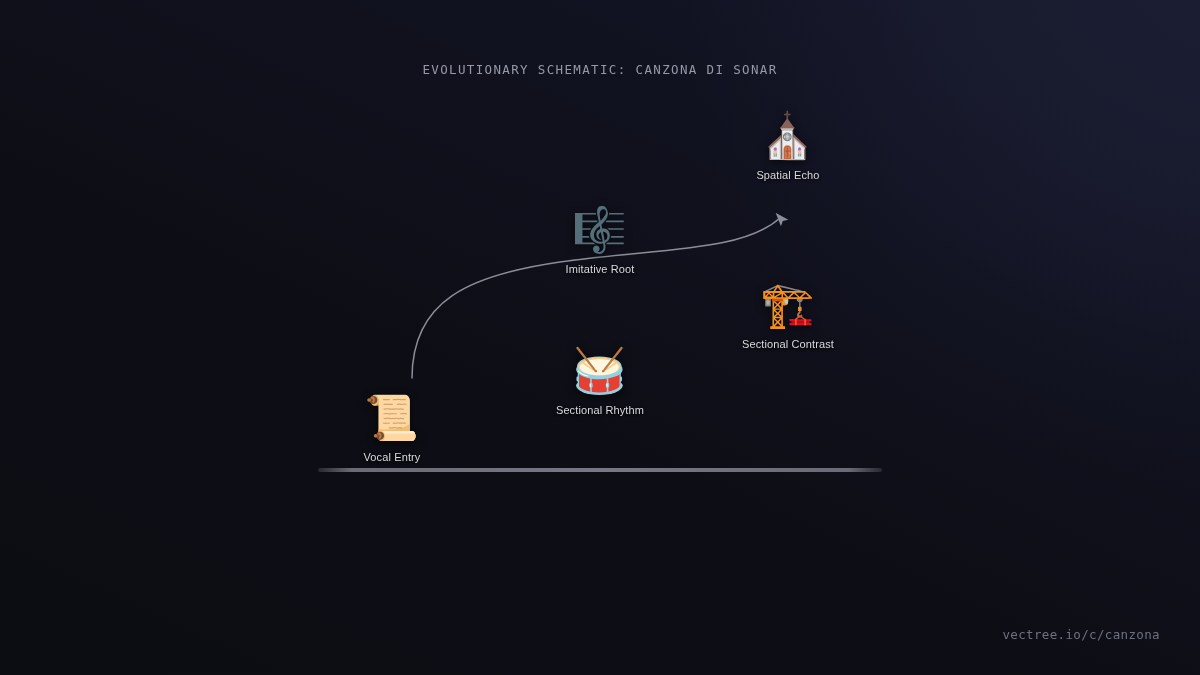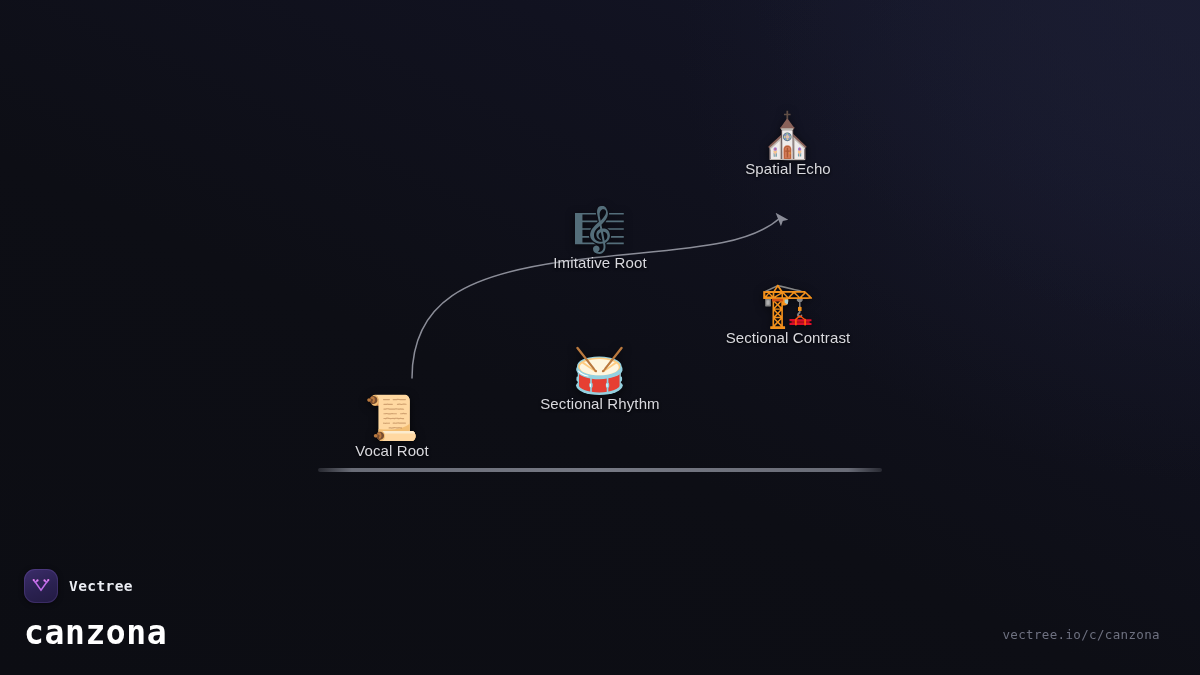--- a/index.html
+++ b/index.html
@@ -72,23 +72,23 @@
   .node-glyph {
     font-family: "DejaVu Sans", sans-serif;
     font-size: 44px;
     line-height: 52px;
     display: block;
     text-shadow: 0 2px 9px rgba(0,0,0,0.62);
   }
 
   .node-label {
     display: block;
-    margin-top: 0;
+    margin-top: 6px;
     font-family: "Liberation Sans", sans-serif;
-    font-size: 15px;
+    font-size: 11px;
     line-height: 14px;
     color: #d9d9de;
     letter-spacing: 0.12px;
     text-shadow: 0 1px 3px rgba(0,0,0,0.9);
   }
 
   
   #baseline {
     position: absolute;
     left: 318px;
@@ -157,20 +157,21 @@
     font-size: 12.5px;
     color: #6e7180;
     letter-spacing: 0.35px;
   }
 </style>
 </head>
 <body>
 
 <div id="stage">
 
+  <div id="schematic-title">EVOLUTIONARY SCHEMATIC: CANZONA DI SONAR</div>
 
   <div id="graph">
 
     <svg id="edges" viewBox="0 0 1200 675">
       <defs>
         <marker id="arrow-up" markerWidth="9" markerHeight="9" refX="3.2" refY="4.5" orient="auto" markerUnits="strokeWidth">
           <path d="M0,9 L3.3,0 L6.6,9 L3.3,7.2 Z" fill="#8b8d98"></path>
         </marker>
       </defs>
       <path class="edge" d="M412,378 C412,300 470,275 560,262 C660,248 742,252 780,218" fill="none" stroke="#8b8d98" stroke-width="1.5" stroke-linecap="round" marker-end="url(#arrow-up)"></path>
@@ -191,45 +192,22 @@
       <span class="node-label">Sectional Contrast</span>
     </div>
 
     <div class="node" style="left:600px; top:345px;">
       <span class="node-glyph">🥁</span>
       <span class="node-label">Sectional Rhythm</span>
     </div>
 
     <div class="node" style="left:392px; top:392px;">
       <span class="node-glyph">📜</span>
-      <span class="node-label">Vocal Root</span>
+      <span class="node-label">Vocal Entry</span>
     </div>
 
     <div id="baseline"></div>
   </div>
 
-  <div id="footer-brand">
-    <div class="brand-row">
-      <div id="brand-logo">
-        <svg width="20" height="20" viewBox="0 0 20 20" aria-hidden="true">
-          <g stroke="#c06ce8" stroke-width="1.5" fill="none" stroke-linecap="round">
-            <path d="M4.4,6.2 L10,14.2 L15.6,6.2"></path>
-            <path d="M4.4,6.2 L2.9,4.4"></path>
-            <path d="M4.4,6.2 L6.3,4.7"></path>
-            <path d="M15.6,6.2 L17.1,4.4"></path>
-            <path d="M15.6,6.2 L13.7,4.7"></path>
-          </g>
-          <g fill="#e07ff0">
-            <circle cx="2.7" cy="4.1" r="1.1"></circle>
-            <circle cx="6.5" cy="4.4" r="1.1"></circle>
-            <circle cx="17.3" cy="4.1" r="1.1"></circle>
-            <circle cx="13.5" cy="4.4" r="1.1"></circle>
-          </g>
-        </svg>
-      </div>
-      <div id="brand-name">Vectree</div>
-    </div>
-    <div id="concept-title">canzona</div>
-  </div>
 
   <div id="footer-url">vectree.io/c/canzona</div>
 
 </div>
 
 </body></html>

